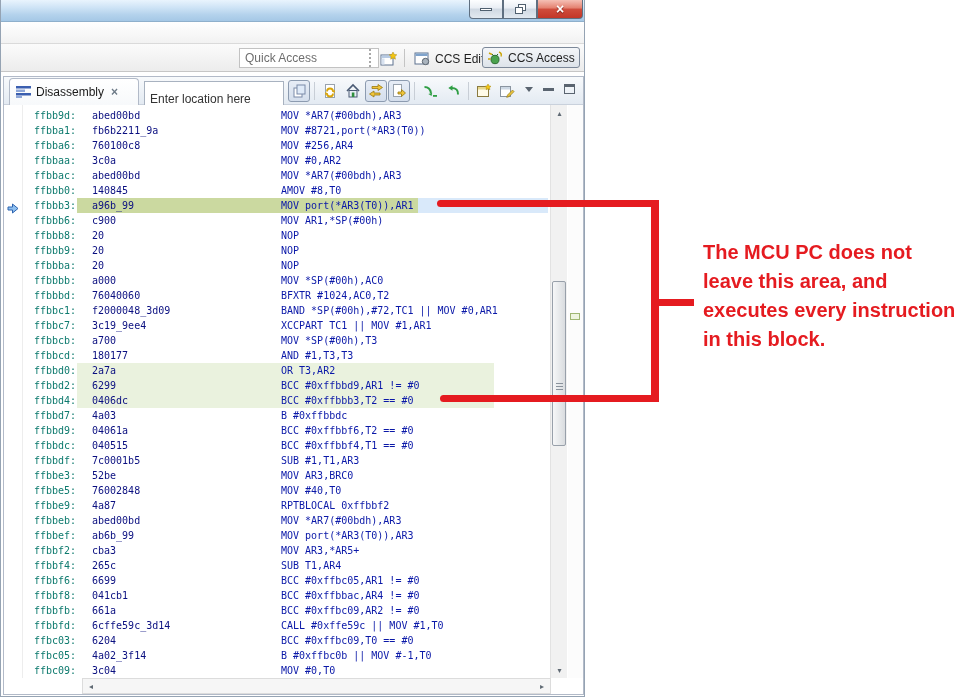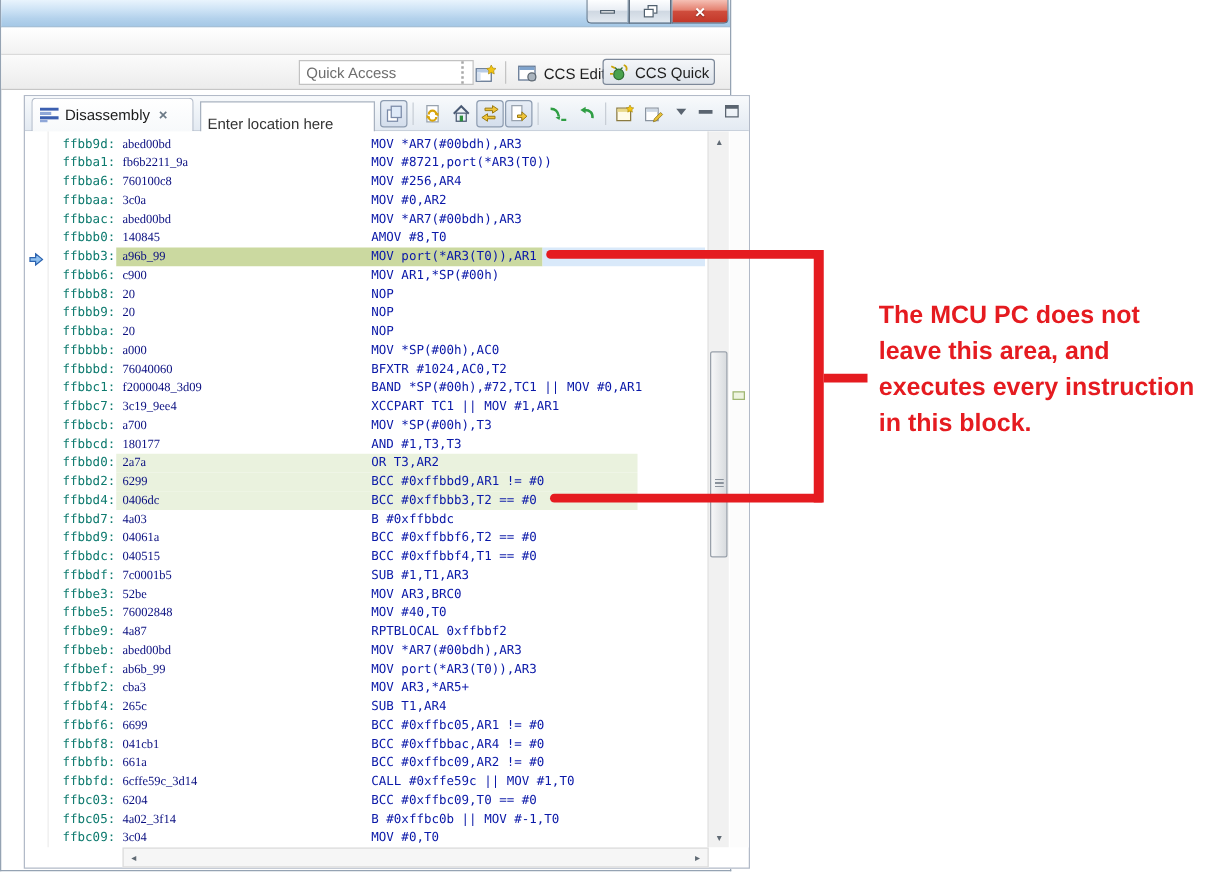--- a/index.html
+++ b/index.html
@@ -37,21 +37,21 @@
   .qa-input::placeholder { color:#6e6e6e; opacity:1; }
   .dotted-handle { position:absolute; left:368px; top:5px; height:18px; width:0; border-left:2px dotted #a8a8a8; }
   .persp-btn { position:absolute; top:4px; height:21px; display:flex; align-items:center; gap:4px;
                font-size:12px; color:#1e1e1e; padding:0 4px; }
   .vsep { position:absolute; top:5px; height:18px; width:0; border-left:1px solid #c4c4c4; }
   .persp-active { border:1px solid #7c8899; border-radius:3px;
                   background:linear-gradient(180deg,#f4f6f9,#dde3ea); }
 
   
   .view-panel { position:absolute; left:2px; top:76px; width:581px; height:619px;
-                border:1px solid #b2bac8; background:#fff;margin-left:16px; }
+                border:1px solid #b2bac8; background:#fff; }
   .tabbar { position:absolute; left:0; top:0; width:100%; height:28px;
             background:linear-gradient(180deg,#f8fafc,#e3eaf2); border-bottom:1px solid #c9d1dc; }
   .tab-active { position:absolute; left:5px; top:1px; width:130px; height:27px;
                 background:linear-gradient(180deg,#ffffff,#f7f9fb);
                 border:1px solid #b2bac8; border-bottom:none; border-radius:4px 4px 0 0;
                 display:flex; align-items:center; gap:5px; padding:0 6px; font-size:12px; color:#1a1a1a; }
   .tab-close { color:#6d7a87; font-size:12px; font-weight:bold; margin-left:2px; cursor:default; }
 
   .loc-input { position:absolute; left:140px; top:4px; width:140px; height:36px;
                border:1px solid #a8b2c0; background:#fff; font-size:12px; color:#222; padding:0 5px;
@@ -74,21 +74,21 @@
   .content .ruler-line { position:absolute; left:18px; top:0; bottom:0; border-left:1px solid #ededed; }
   .rows { position:absolute; left:0; top:3px; right:33px; font-family:"DejaVu Sans Mono", monospace;
           font-size:10px; line-height:15px; white-space:pre; }
   .row { position:relative; height:15px; }
   .row .hl { position:absolute; top:0; bottom:0; z-index:0; }
   .row .hl.pc { left:73px; width:341px; background:#cbd9a0; }
   .row .hl.trace { left:73px; width:417px; background:#eaf2de; }
   .row .sel { position:absolute; top:0; bottom:0; left:414px; width:130px; background:#d9e9fa; z-index:0; }
   .row span.txt { position:absolute; z-index:1; }
   .addr { left:30px; color:#0d7a6e;text-align:center; }
-  .op   { left:78px; color:#0a0f80;font-family:Liberation Serif, serif; }
+  .op   { left:88px; color:#0a0f80; }
   .ins  { left:277px; color:#0a18a8; }
 
   .pc-arrow { position:absolute; left:3px; top:95px; z-index:2; }
 
   
   .vscroll { position:absolute; left:546px; top:0; width:17px; height:573px;
              background:#f1f1f1; border-left:1px solid #e2e2e2; }
   .vs-arrow { position:absolute; left:0; width:17px; height:16px; color:#606a74; font-size:8px;
               display:flex; align-items:center; justify-content:center; }
   .vs-up { top:0; }  .vs-down { bottom:0; }
@@ -169,21 +169,21 @@
         <span>CCS Edit</span>
       </div>
 
       <div class="persp-btn persp-active" style="left:481px; top:3px;">
         <svg width="17" height="15">
           <ellipse cx="8" cy="9.5" rx="4" ry="4.2" fill="#49a24e" stroke="#2e6e33"></ellipse>
           <path d="M5 4 l2 2 M11 4 l-2 2" stroke="#2e6e33" stroke-width="1"></path>
           <path d="M2 3 l3 1.5 M3.5 9 h-2.5" stroke="#caa50a" stroke-width="1.4" fill="none"></path>
           <path d="M12 2 q3.2 1.2 2 4.5" fill="none" stroke="#caa50a" stroke-width="1.4"></path>
         </svg>
-        <span>CCS Quick</span>
+        <span>CCS Access</span>
       </div>
     </div>
 
     <div class="view-panel">
 
       <div class="tabbar">
         <div class="tab-active">
           <svg width="15" height="12">
             <rect x="0" y="0" width="15" height="2.5" fill="#3b5fb0"></rect>
             <rect x="0" y="3.5" width="9" height="2.5" fill="#8fa7d8"></rect>

